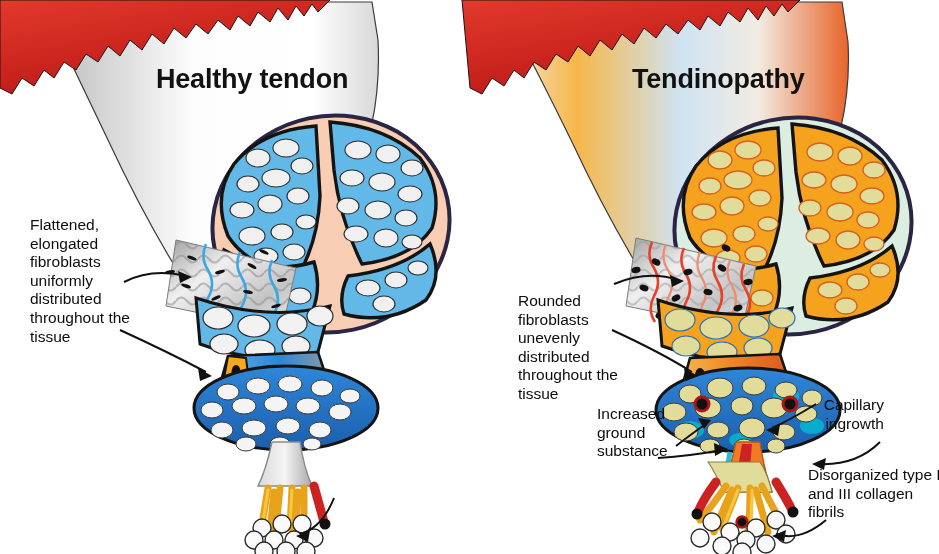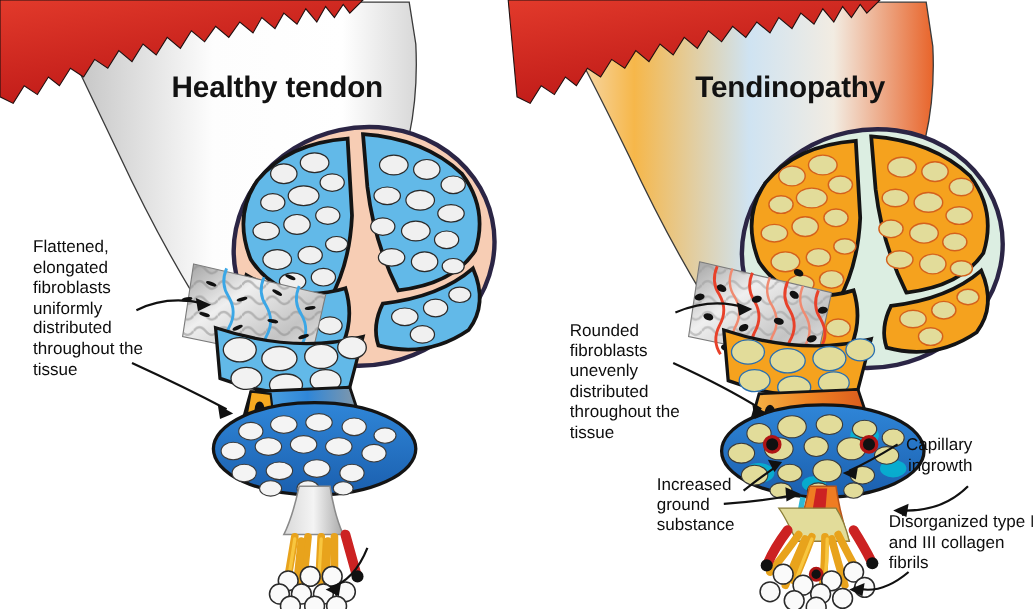--- a/index.html
+++ b/index.html
@@ -11,21 +11,21 @@
   #panel-tendinopathy{left:470px;}
   svg.art{position:absolute;left:0;top:0;width:939px;height:554px;}
   .title{position:absolute;font-weight:bold;font-size:27px;color:#121212;
          letter-spacing:-0.2px;white-space:nowrap;}
   #title-healthy{left:156px;top:64px;}
   #title-tendinopathy{left:632px;top:64px;text-align:center;}
   .callout{position:absolute;font-size:15.5px;line-height:18.6px;color:#0d0d0d;}
   #label-healthy-fibroblasts{left:30px;top:216px;width:132px;}
   #label-healthy-fibrils{left:349px;top:440px;width:124px;}
   #label-tendino-fibroblasts{left:518px;top:264px;width:128px;margin-top:28px;}
-  #label-increased-ground{left:597px;top:432px;width:92px;}
+  #label-increased-ground{left:597px;top:405px;width:92px;}
   #label-capillary{left:774px;top:396px;width:110px;text-align:right;}
   #label-disorganized{left:808px;top:466px;width:134px;}
 </style>
 </head>
 <body>
 
 <div id="stage">
 
   <svg class="art" viewBox="0 0 939 554">
     <defs>

